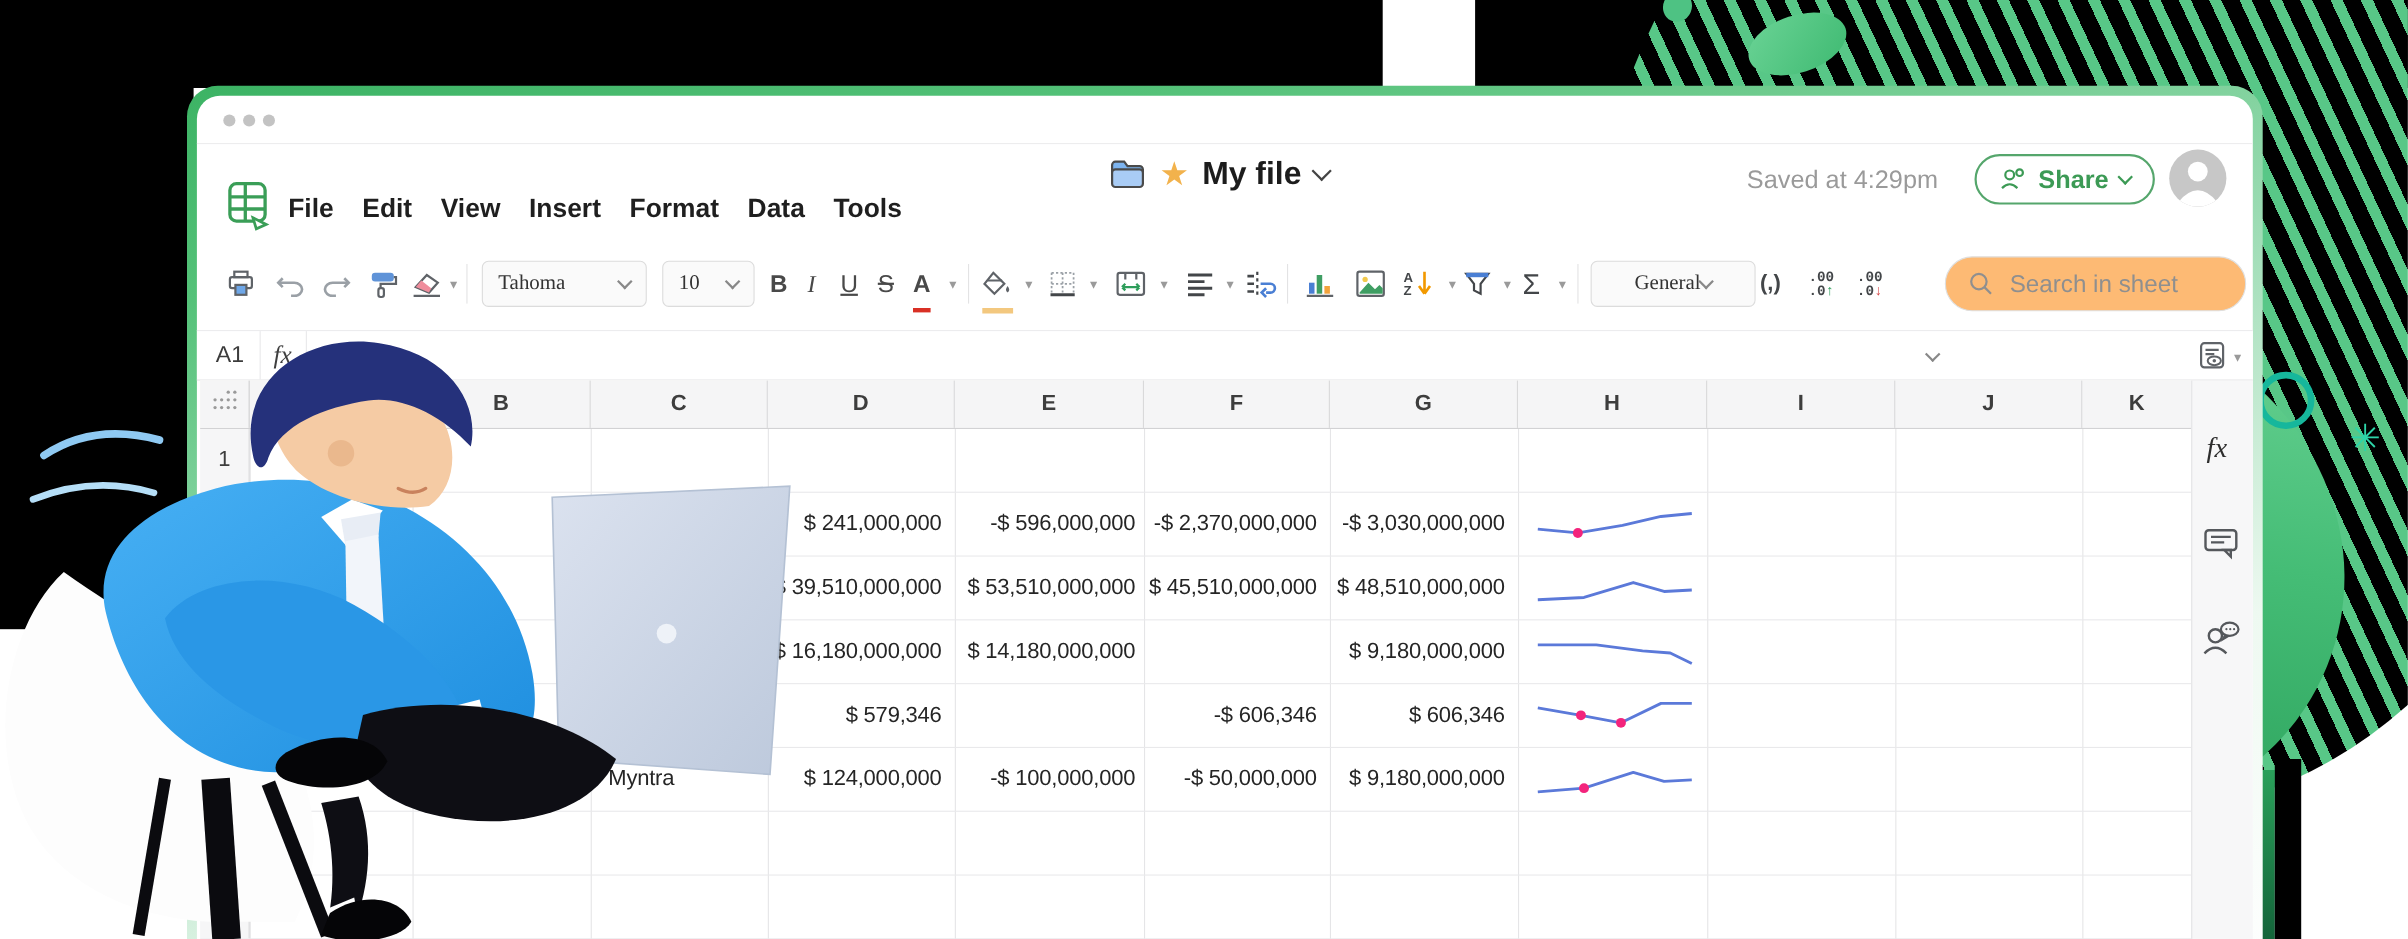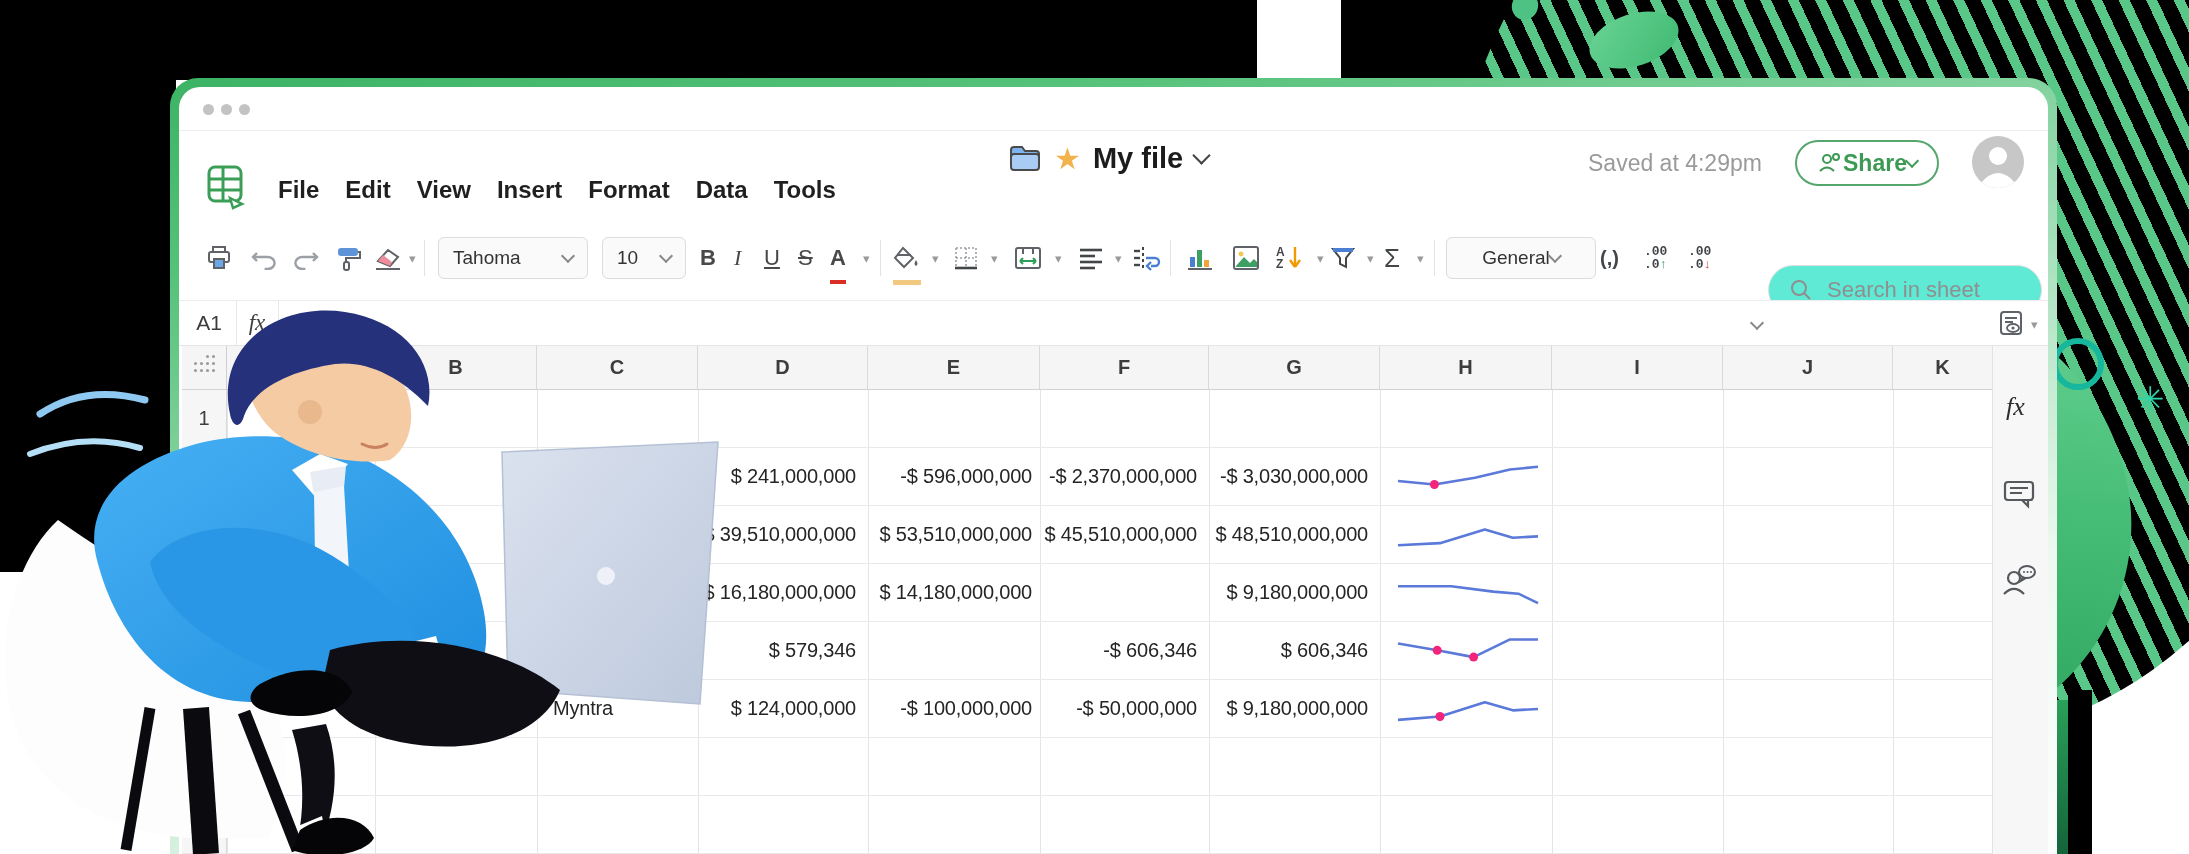--- a/index.html
+++ b/index.html
@@ -29,47 +29,47 @@
         font-size:34px;line-height:34px;}
   
   .window{position:absolute;left:170px;top:78px;width:1887px;height:820px;border-radius:28px;
         background:linear-gradient(168deg,#3cb364 0%,#55c279 16%,#9adbb2 42%,#eef9f1 72%,#fff 100%);}
   .win-inner{position:absolute;left:179px;top:87px;width:1869px;height:811px;border-radius:21px;
         background:#fff;}
   .dot{position:absolute;width:11px;height:11px;border-radius:50%;background:#c3c3c3;}
   .titlebar-divider{position:absolute;left:179px;top:130px;width:1869px;height:1px;background:#ededee;}
   
   .menubar{position:absolute;left:262px;top:176px;display:flex;gap:26px;
-        font-size:24px;font-weight:700;color:#1f1f1f;margin-left:16px;}
+        font-size:24px;font-weight:700;color:#1f1f1f;}
   .menu-item{cursor:default;}
   .doc-title-row{position:absolute;left:1008px;top:142px;display:flex;align-items:center;gap:12px;}
   .doc-title{font-size:29px;font-weight:700;color:#1c1c1c;}
   .star{color:#f2b24c;font-size:30px;line-height:30px;}
   .chev{width:11px;height:11px;border-right:2.5px solid #444;border-bottom:2.5px solid #444;
         transform:rotate(45deg);display:inline-block;}
   .chev.sm{width:8px;height:8px;border-width:2px;border-color:#888;}
   .saved{position:absolute;left:1588px;top:150px;font-size:23px;color:#9a9a9a;}
   .share-btn{position:absolute;left:1795px;top:140px;height:46px;border:2px solid #55a66c;
-        border-radius:25px;display:flex;align-items:center;padding:12px 20px;
+        border-radius:25px;display:flex;align-items:center;gap:10px;padding:12px 20px;
         color:#3c9a55;font-size:23px;font-weight:700;background:#fff;box-sizing:border-box;}
   .avatar{position:absolute;left:1972px;top:136px;width:52px;height:52px;border-radius:50%;
         background:#c7c7c7;overflow:hidden;}
   
   .tb{position:absolute;top:236px;height:44px;display:flex;align-items:center;color:#5f6368;}
   .tb-divider{position:absolute;top:240px;width:1px;height:36px;background:#e3e3e4;}
   .tsel{position:absolute;top:237px;height:42px;border:1px solid #dcdcdc;border-radius:6px;
         background:#fafafa;display:flex;align-items:center;justify-content:space-between;
-        padding:0 14px;font-size:19px;color:#333;box-sizing:border-box;}
+        padding:0 14px;font-size:19px;color:#333;box-sizing:border-box;font-family:Liberation Serif, serif;}
   .tbt{font-size:22px;color:#494949;}
   .caret{font-size:13px;color:#9a9a9a;margin-left:5px;}
   .u-red{border-bottom:4px solid #d93025;}
   .u-amber{border-bottom:5px solid #f3c87f;}
   .search-pill{position:absolute;left:1768px;top:233px;width:274px;height:50px;border:1px solid #dfdfdf;
-        border-radius:26px;display:flex;align-items:center;gap:12px;padding:0 20px;background:#5eead4;
-        box-sizing:border-box;margin-top:32px;}
+        border-radius:26px;display:flex;align-items:center;gap:12px;padding:0 20px;background:#fdba74;
+        box-sizing:border-box;}
   .search-pill input{border:none;outline:none;font-size:22px;color:#555;width:180px;
         font-family:"Liberation Sans",sans-serif;background:transparent;}
   .search-pill input::placeholder{color:#8f8f8f;}
   
   .fbar{position:absolute;left:179px;top:300px;width:1869px;height:46px;background:#fff;
         border-top:1px solid #ececee;border-bottom:1px solid #e4e4e6;box-sizing:border-box;}
   .fcell{position:absolute;left:3px;top:0;width:54px;height:44px;display:flex;align-items:center;
         justify-content:center;font-size:21px;color:#3c3c3c;border-right:1px solid #e8e8ea;}
   .ffx{position:absolute;left:57px;top:0;width:42px;height:44px;display:flex;align-items:center;
         justify-content:center;font-family:"Liberation Serif",serif;font-style:italic;

